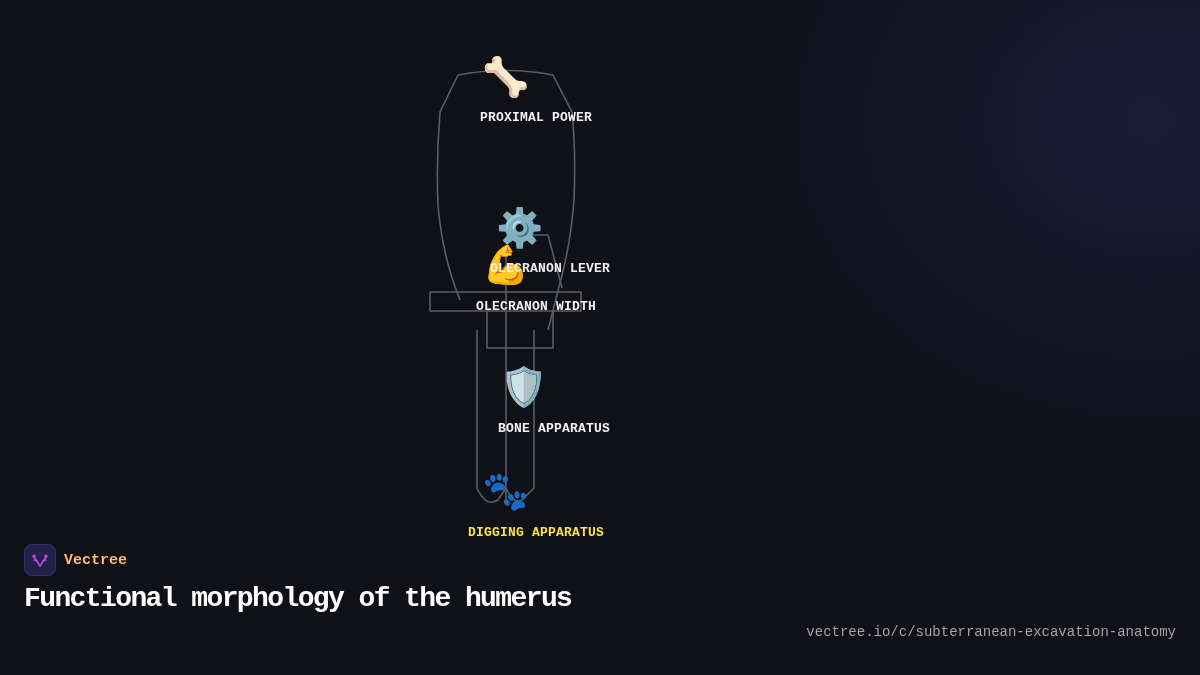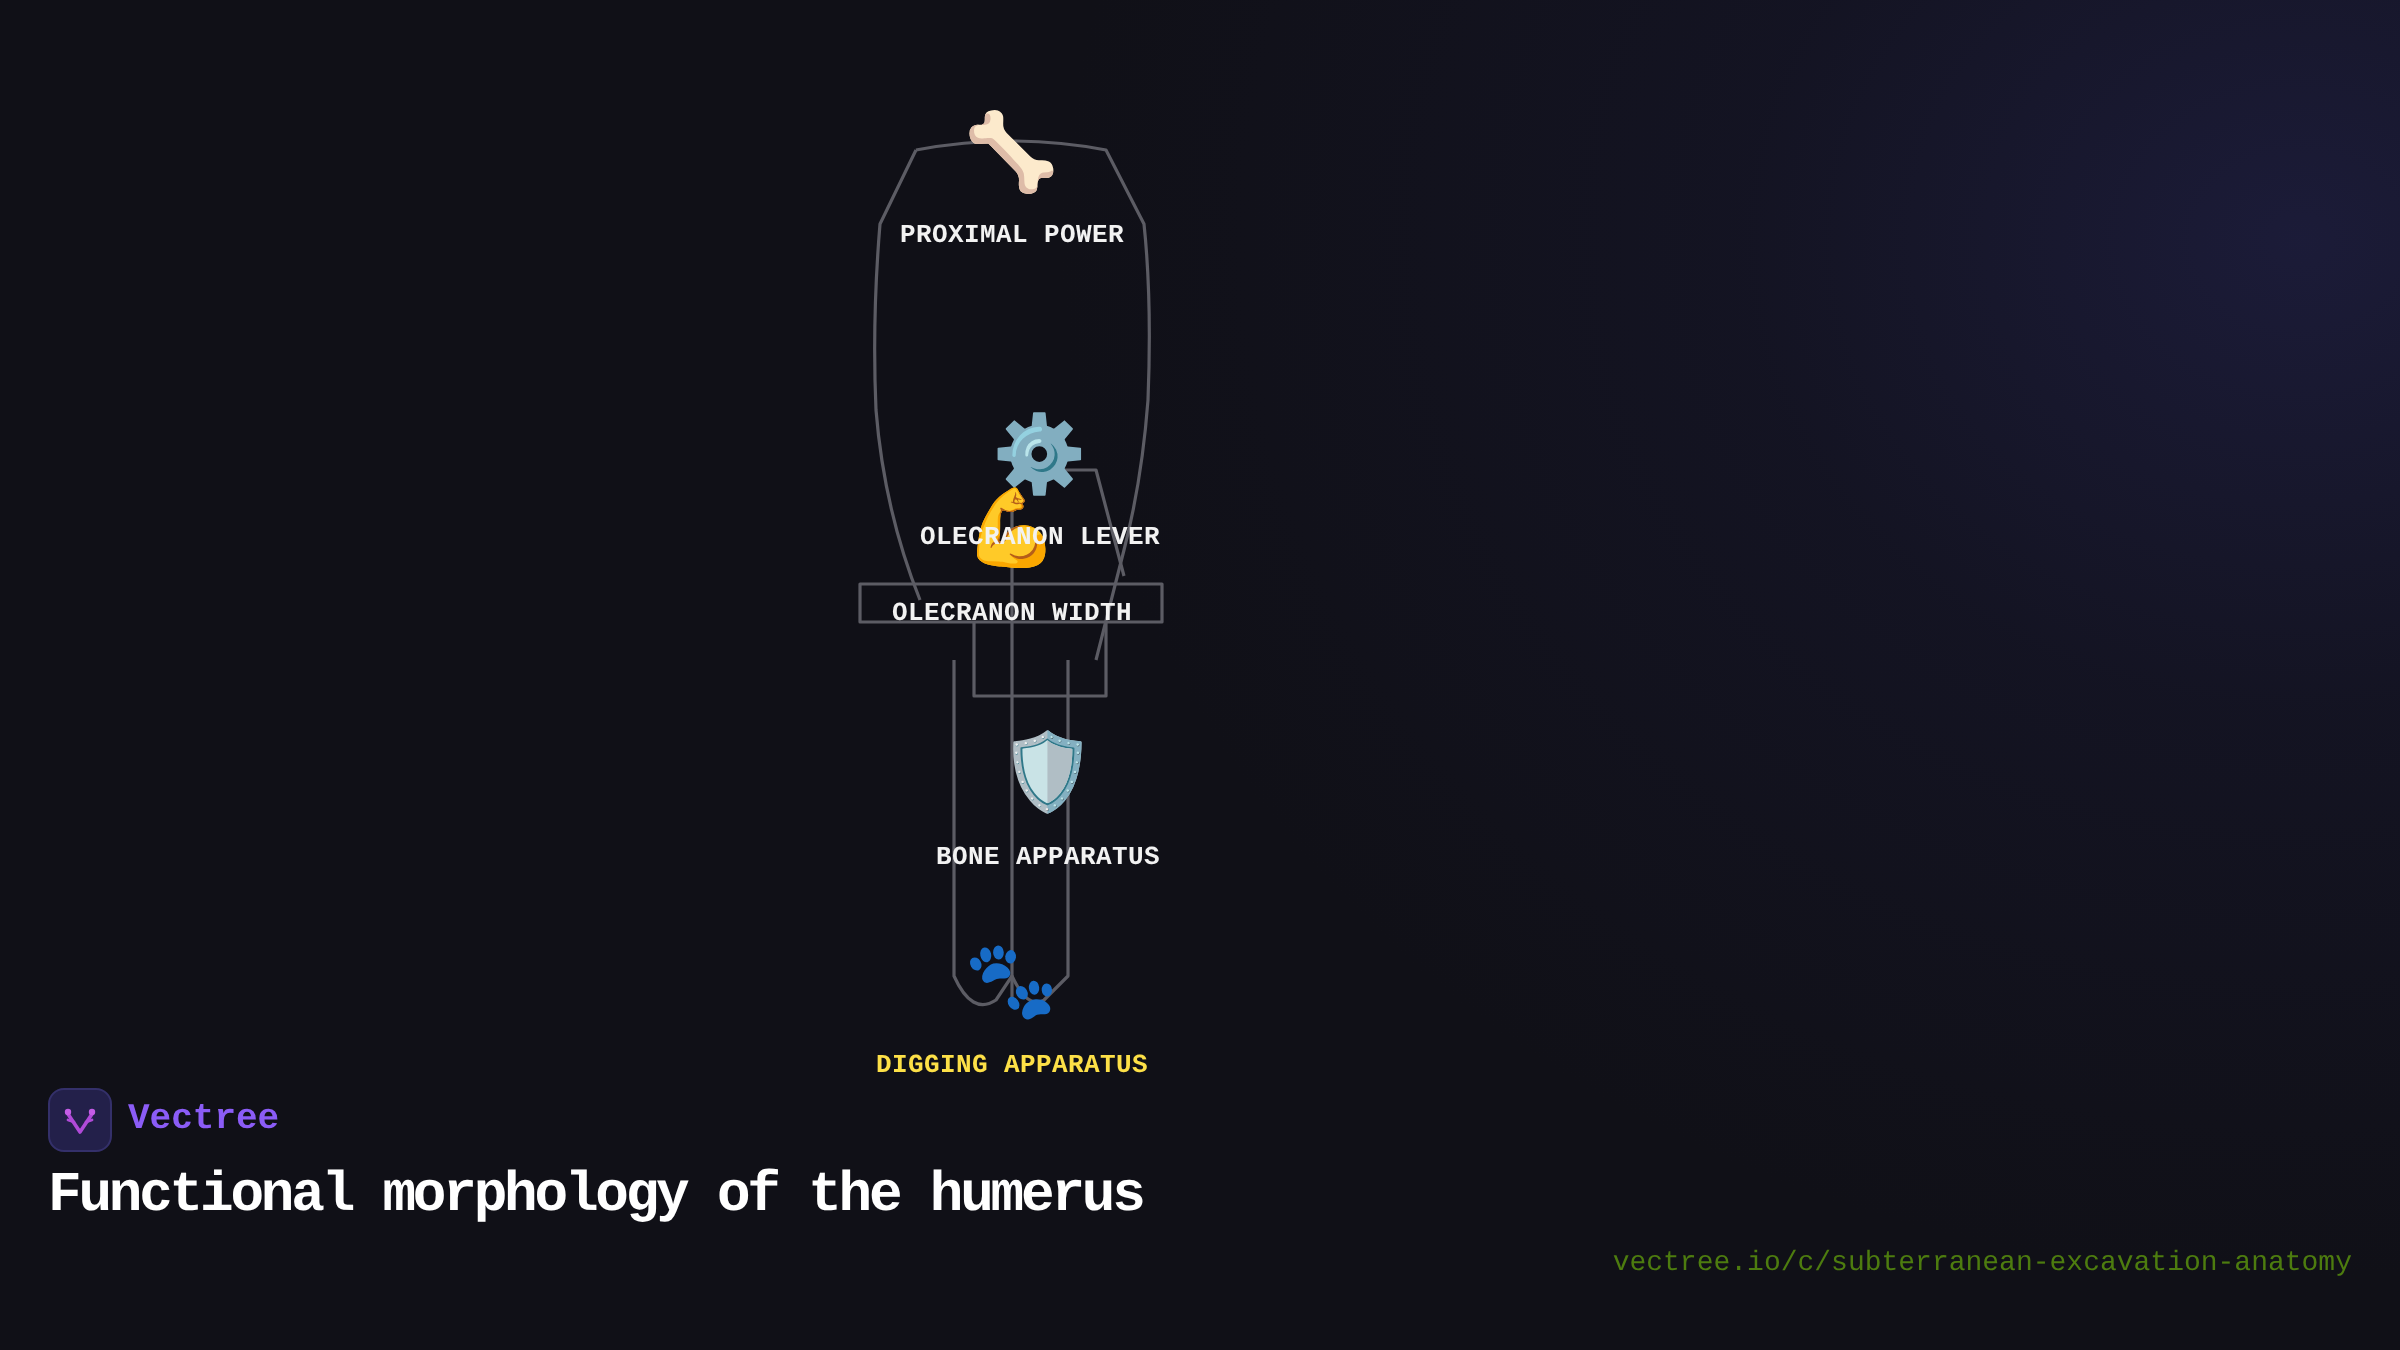--- a/index.html
+++ b/index.html
@@ -15,38 +15,39 @@
       pointer-events: none;
     }
     svg.art { position: absolute; left: 0; top: 0; }
     .node { position: absolute; transform: translateX(-50%); text-align: center; }
     .node .emoji { font-size: 38px; line-height: 44px; display: block; }
     .label {
       position: absolute; transform: translateX(-50%);
       font-family: "Liberation Mono", "DejaVu Sans Mono", monospace;
       font-weight: bold; font-size: 13px; color: #f2f2f2; white-space: nowrap;
       letter-spacing: 0.2px;
+      margin-left: 30px;
     }
     .label.dim { color: #fde047; }
     .brand { position: absolute; left: 24px; top: 544px; display: flex; align-items: center; gap: 8px; }
     .brand-logo {
       width: 32px; height: 32px; border-radius: 8px;
       background: #23204a; border: 1px solid #34306a;
       display: flex; align-items: center; justify-content: center; box-sizing: border-box;
     }
-    .brand-name { font-weight: bold; font-size: 18px; color: #8b5cf6; }
+    .brand-name { font-weight: bold; font-size: 15px; color: #fdba74; }
     .title {
       position: absolute; left: 24px; top: 582px; margin: 0;
       font-family: "Liberation Mono", "DejaVu Sans Mono", monospace;
       font-weight: bold; font-size: 28px; line-height: 33px; color: #ffffff;
       letter-spacing: -1.6px;
     }
     .url {
       position: absolute; right: 24px; top: 624px;
-      font-size: 14px; color: #4d7c0f;
+      font-size: 14px; color: #a3a3a3;
     }
   </style>
 </head>
 <body>
 
 <div class="bg-glow"></div>
 
 <svg class="art" width="1200" height="675">
   <g fill="none" stroke="#5c5c64" stroke-width="1.6" stroke-linejoin="round">
 

